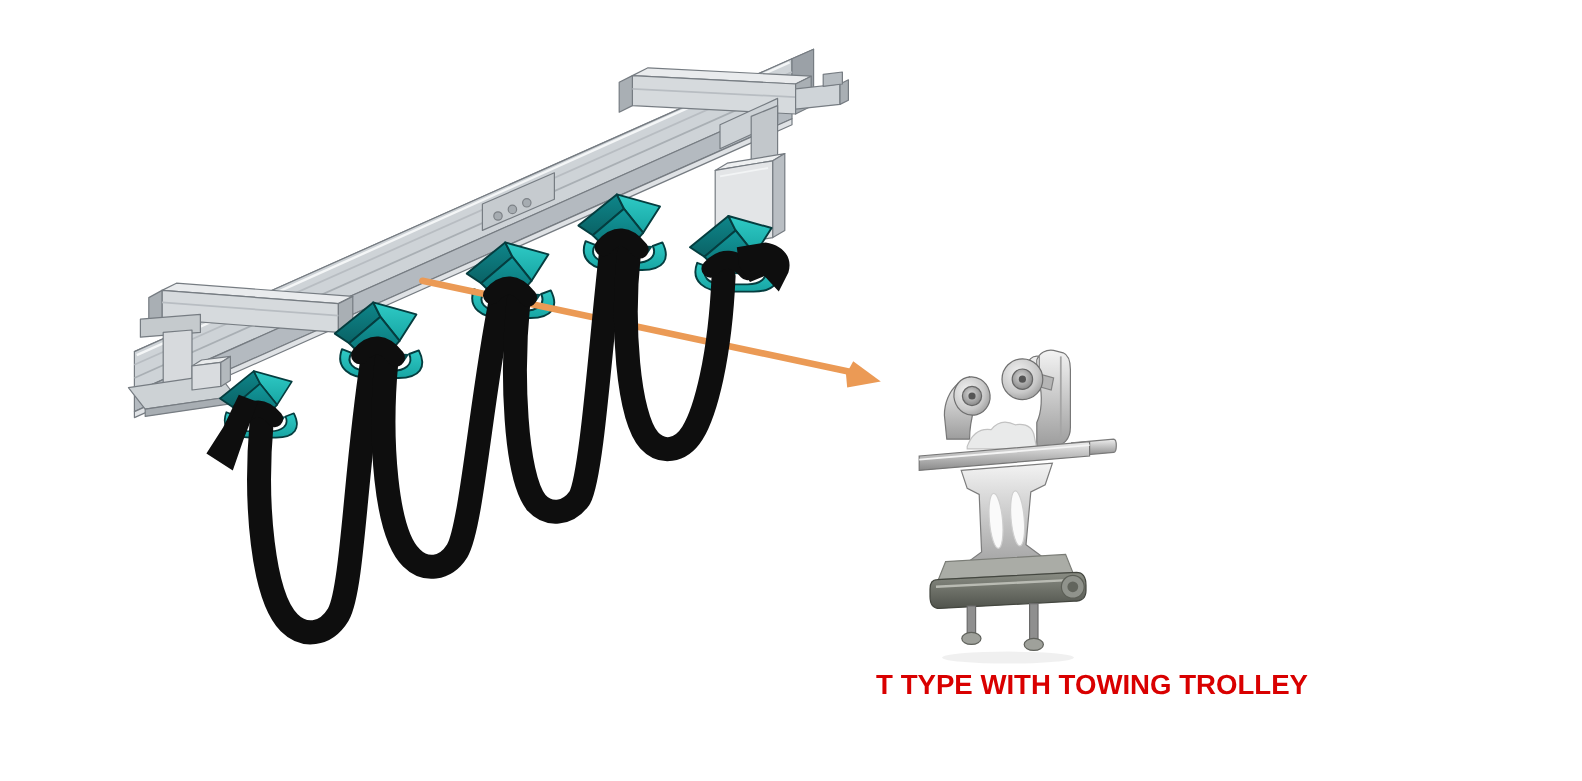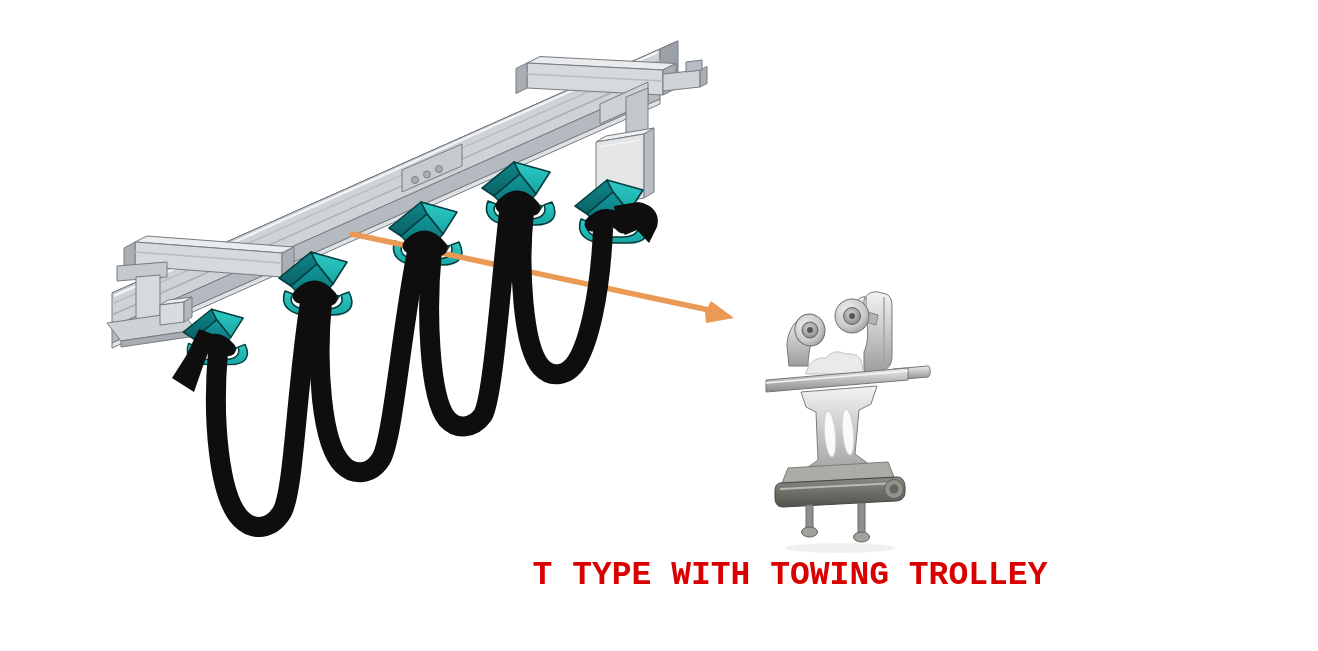--- a/index.html
+++ b/index.html
@@ -1,24 +1,24 @@
 <!DOCTYPE html>
 <html><head>
 <meta charset="utf-8">
 <style>
   html,body{margin:0;padding:0;}
   body{font-family:"Liberation Sans",sans-serif;}
   #canvas{position:relative;width:1318px;height:651px;background:#ffffff;overflow:hidden;}
   #scene{position:absolute;left:0;top:0;}
   #caption{
     position:absolute;left:490px;top:557px;width:600px;
-    text-align:center;
-    font-family:Liberation Mono, monospace;
+    text-align:right;
+    font-family:Liberation Sans, sans-serif;
     font-weight:bold;
-    font-size:33px;
+    font-size:23px;
     letter-spacing:0px;
     white-space:nowrap;
   }
 </style>
 </head>
 <body>
 
 <div id="canvas" style="background: rgb(255, 255, 255);">
 
 <svg id="scene" width="1318" height="651" viewBox="0 0 1318 651">

